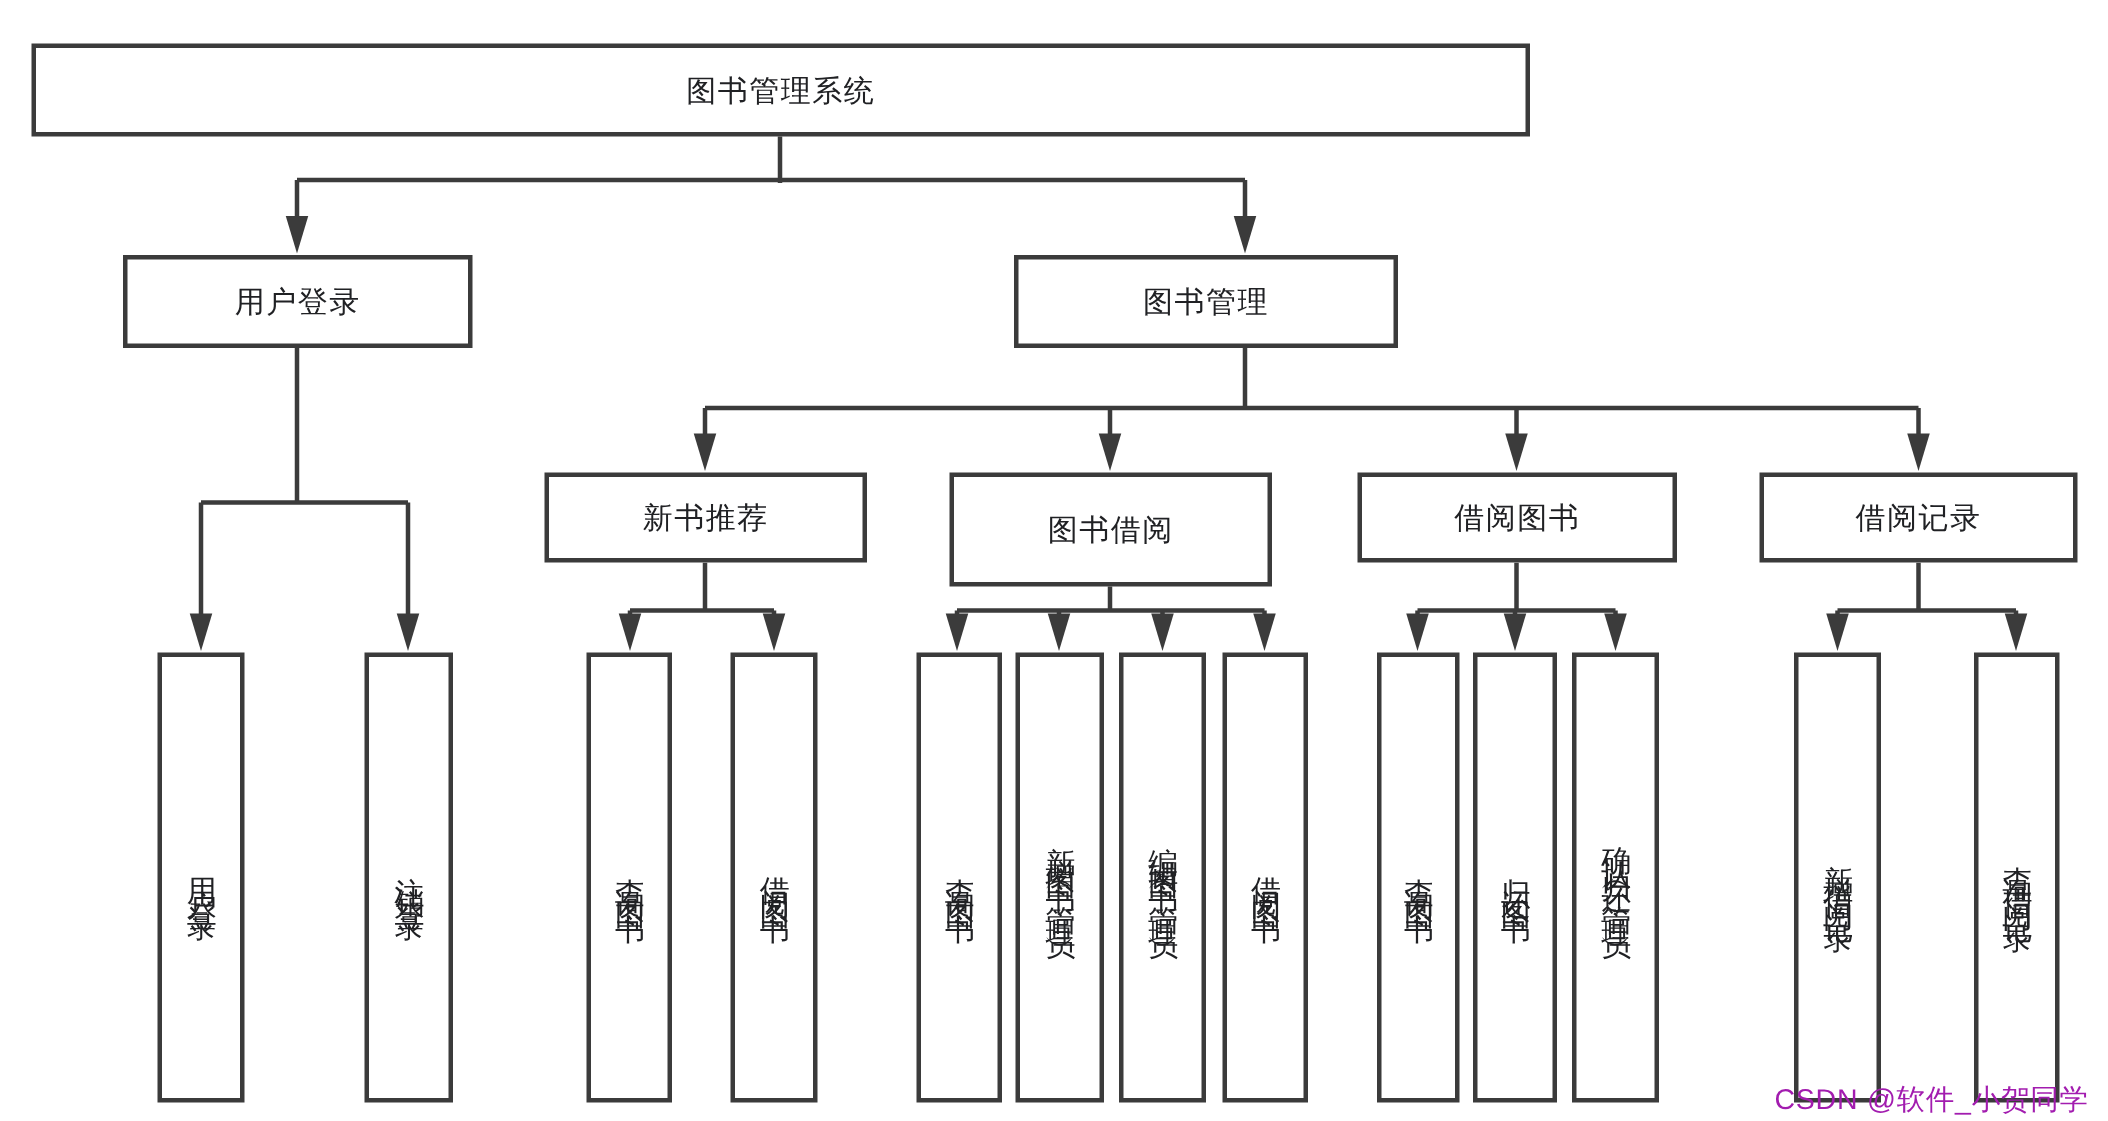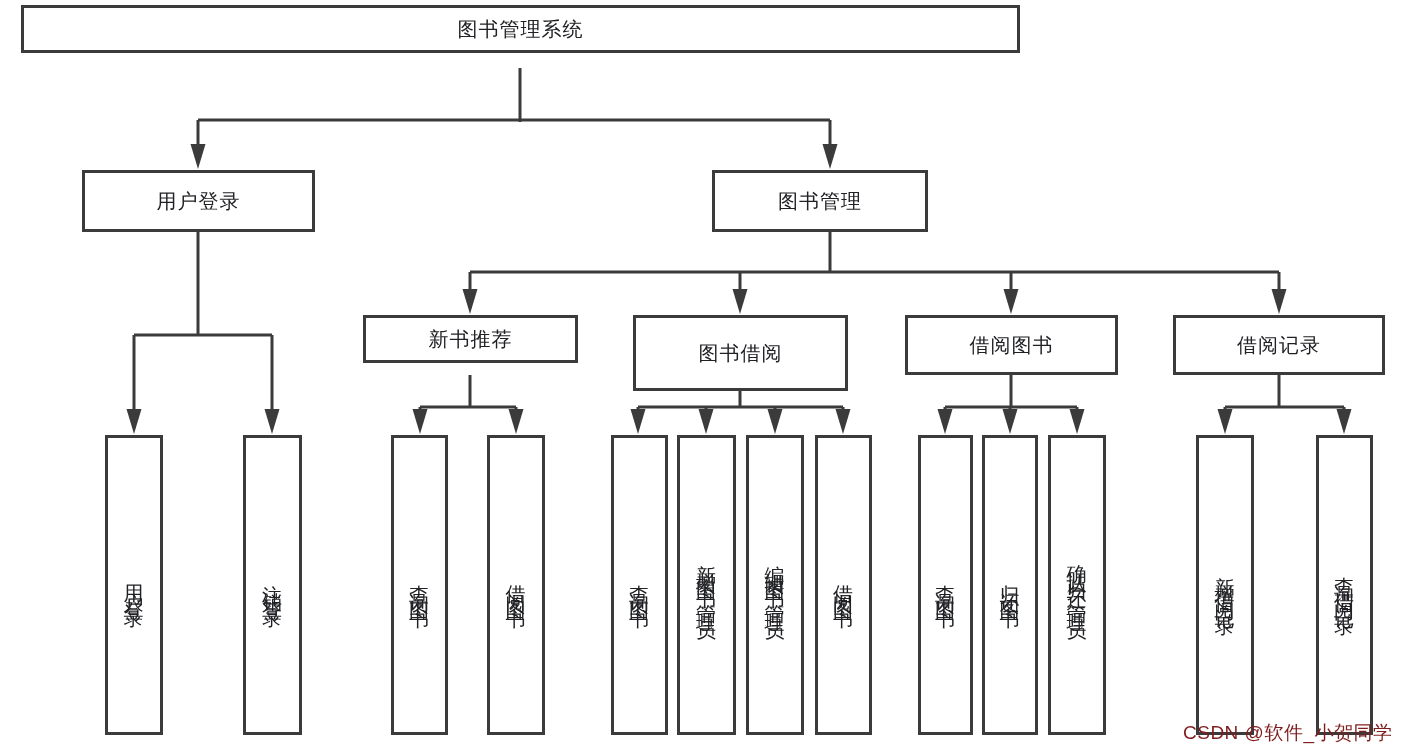--- a/index.html
+++ b/index.html
@@ -36,31 +36,31 @@
     text-orientation: mixed;
     letter-spacing: 8px;
     font-size: 20px;
     line-height: 1;
   }
   .watermark {
     position: absolute;
     left: 1183px;
     top: 720px;
     font-size: 19px;
-    color: #7f1d1d;
+    color: #a21caf;
     letter-spacing: 0.5px;
     z-index: 5;
     white-space: nowrap;
   }
 
   
-  .n-root   { left: 21px;  top: 5px;  width: 999px; height: 48px; }
+  .n-root   { left: 21px;  top: 29px;  width: 999px; height: 62px; }
   .n-login  { left: 82px;  top: 170px; width: 233px; height: 62px; }
-  .n-mgmt   { left: 712px; top: 170px; width: 216px; height: 62px; }
-  .n-nbr    { left: 363px; top: 315px; width: 215px; height: 48px; }
+  .n-mgmt   { left: 676px; top: 170px; width: 256px; height: 62px; }
+  .n-nbr    { left: 363px; top: 315px; width: 215px; height: 60px; }
   .n-bb     { left: 633px; top: 315px; width: 215px; height: 76px; }
   .n-cb     { left: 905px; top: 315px; width: 213px; height: 60px; }
   .n-br     { left: 1173px;top: 315px; width: 212px; height: 60px; }
 
   .l-ul-login   { left: 105px;  top: 435px; width: 58px; height: 300px; }
   .l-ul-logout  { left: 243px;  top: 435px; width: 59px; height: 300px; }
   .l-nbr-query  { left: 391px;  top: 435px; width: 57px; height: 300px; }
   .l-nbr-borrow { left: 487px;  top: 435px; width: 58px; height: 300px; }
   .l-bb-query   { left: 611px;  top: 435px; width: 57px; height: 300px; }
   .l-bb-add     { left: 677px;  top: 435px; width: 59px; height: 300px; }

